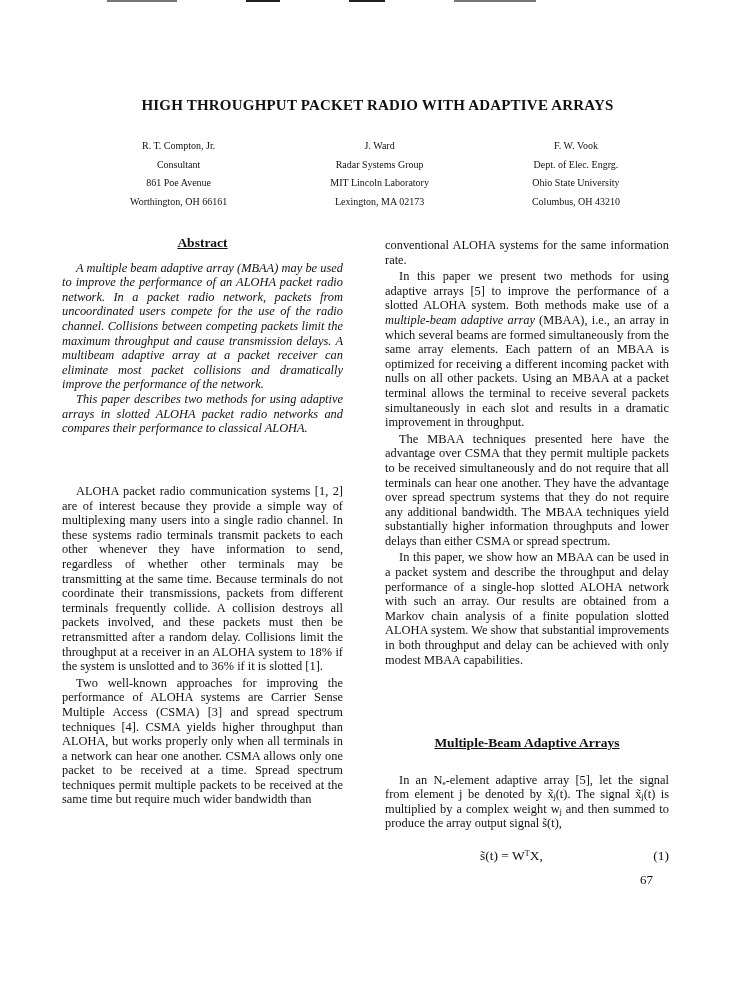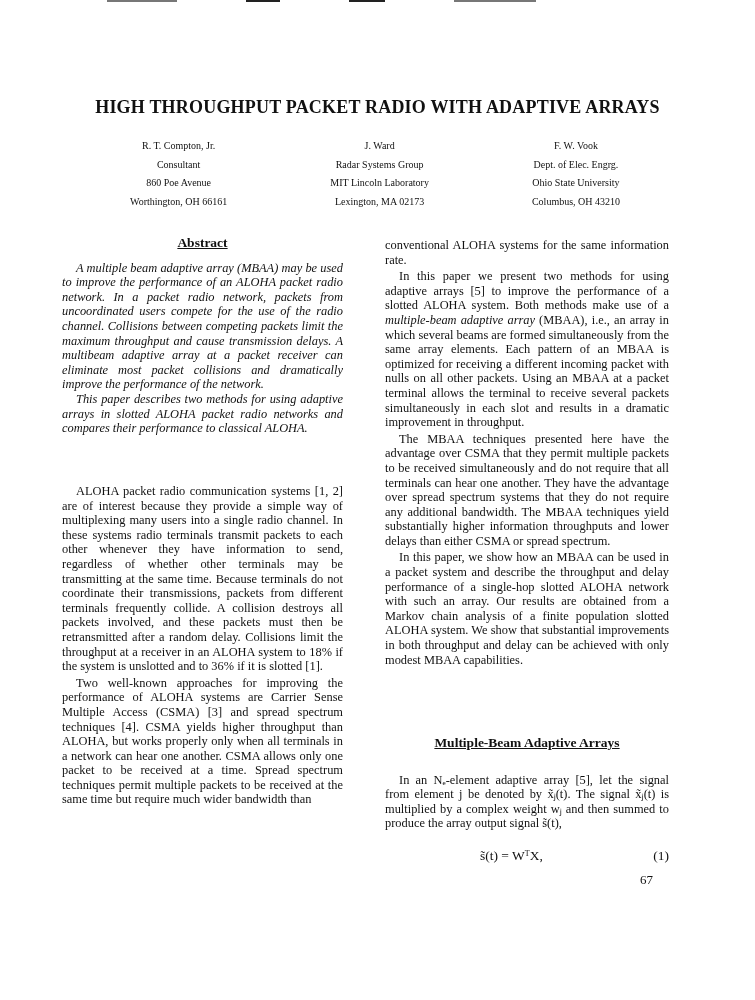--- a/index.html
+++ b/index.html
@@ -4,21 +4,21 @@
 <style>
   html, body { margin: 0; padding: 0; background: #ffffff; }
   body {
     width: 755px; height: 1000px; position: relative; overflow: hidden;
     font-family: "DejaVu Serif", "Liberation Serif", serif;
     color: #111;
   }
   .rule { position: absolute; top: 0; height: 2px; background: #777; }
   .title {
     position: absolute; top: 97px; left: 0; width: 755px; text-align: center;
-    font-family: "Liberation Serif", serif; font-weight: bold; font-size: 18px;
+    font-family: "Liberation Serif", serif; font-weight: bold; font-size: 15px;
     letter-spacing: 0.2px;
   }
   .authors {
     position: absolute; top: 137px; left: 130px; width: 490px;
     display: flex; justify-content: space-between;
     font-family: "Liberation Serif", serif; font-size: 10px; line-height: 18.5px;
   }
   .author { text-align: center; white-space: nowrap; }
   .col {
     position: absolute; font-family: "Liberation Serif", serif;
@@ -51,21 +51,21 @@
 <div class="rule" style="left:246px;width:34px;background:#222;"></div>
 <div class="rule" style="left:349px;width:36px;background:#222;"></div>
 <div class="rule" style="left:454px;width:82px;"></div>
 
 <h1 class="title" style="margin:0;">HIGH THROUGHPUT PACKET RADIO WITH ADAPTIVE ARRAYS</h1>
 
 <div class="authors">
   <div class="author">
     <div>R. T. Compton, Jr.</div>
     <div>Consultant</div>
-    <div>860 Poe Avenue</div>
+    <div>861 Poe Avenue</div>
     <div>Worthington, OH 66161</div>
   </div>
   <div class="author">
     <div>J. Ward</div>
     <div>Radar Systems Group</div>
     <div>MIT Lincoln Laboratory</div>
     <div>Lexington, MA 02173</div>
   </div>
   <div class="author">
     <div>F. W. Vook</div>

